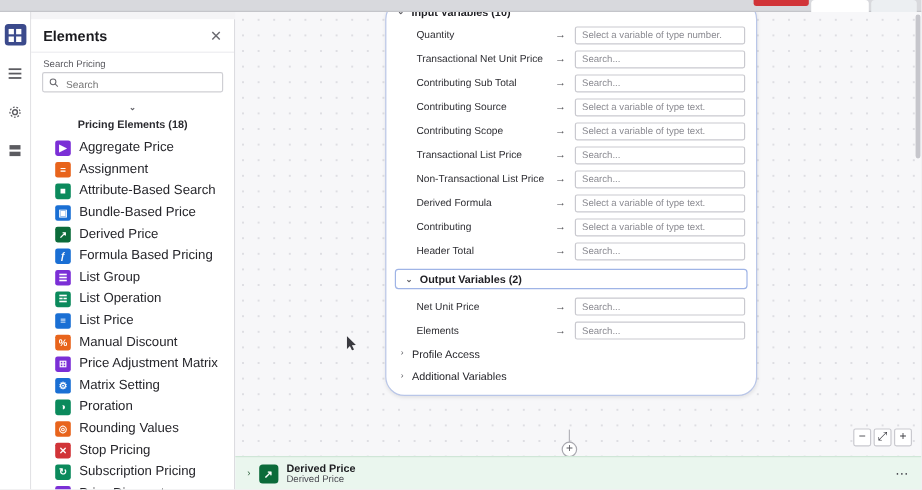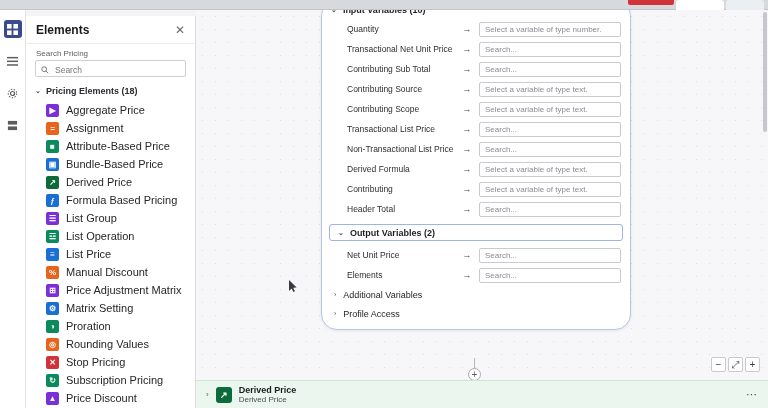--- a/index.html
+++ b/index.html
@@ -82,21 +82,21 @@
     background: #fff; padding: 0 5px;
   }
   .search-box svg { flex: none; }
   .search-box input {
     border: none; outline: none; font-size: 8.5px; color: #3b3b40;
     width: 100%; background: transparent;
     font-family: "Liberation Sans", sans-serif;
   }
   .group-head {
     display: flex; align-items: center; gap: 5px;
-    padding: 3px 9px; font-size: 9px; font-weight: 700; color: #2b2b30;
+    padding: 3px 9px; font-size: 9px; font-weight: 700; color: #2b2b30; flex-direction: column;
   }
   .caret { font-size: 7px; color: #5c5c62; }
   .elem-list { padding: 2px 0 0 0; }
   .elem-row {
     display: flex; align-items: center; gap: 7px;
     padding: 2px 9px 2px 20px;
     height: 18px;
   }
   .elem-ico {
     width: 13px; height: 13px; border-radius: 2px; flex: none;
@@ -302,21 +302,21 @@
         <div class="elem-row">
           <div class="elem-ico" style="background: rgb(123, 47, 214);">▶</div>
           <div class="elem-name">Aggregate Price</div>
         </div>
         <div class="elem-row">
           <div class="elem-ico" style="background: rgb(232, 100, 28);">=</div>
           <div class="elem-name">Assignment</div>
         </div>
         <div class="elem-row">
           <div class="elem-ico" style="background: rgb(11, 138, 92);">■</div>
-          <div class="elem-name">Attribute-Based Price</div>
+          <div class="elem-name">Attribute-Based Search</div>
         </div>
         <div class="elem-row">
           <div class="elem-ico" style="background: rgb(26, 111, 212);">▣</div>
           <div class="elem-name">Bundle-Based Price</div>
         </div>
         <div class="elem-row">
           <div class="elem-ico" style="background: rgb(11, 107, 58);">↗</div>
           <div class="elem-name">Derived Price</div>
         </div>
         <div class="elem-row">
@@ -448,25 +448,25 @@
           </div>
           <div class="var-row">
             <div class="var-label">Elements</div>
             <div class="arrow">→</div>
             <div class="var-input">Search...</div>
           </div>
         </div>
       <div id="collapsed-rows">
           <div class="collapse-row">
             <span class="caret">›</span>
-            <span>Additional Variables</span>
+            <span>Profile Access</span>
           </div>
           <div class="collapse-row">
             <span class="caret">›</span>
-            <span>Profile Access</span>
+            <span>Additional Variables</span>
           </div>
         </div>
     </div>
 
     <div class="cursor">
       <svg width="8" height="12" viewBox="0 0 8 12">
           <polygon points="0,0 0,11 2.6,8.4 4.4,12 6,11.2 4.2,7.8 7.6,7.6" fill="#3a3a40"></polygon>
         </svg>
     </div>
 

